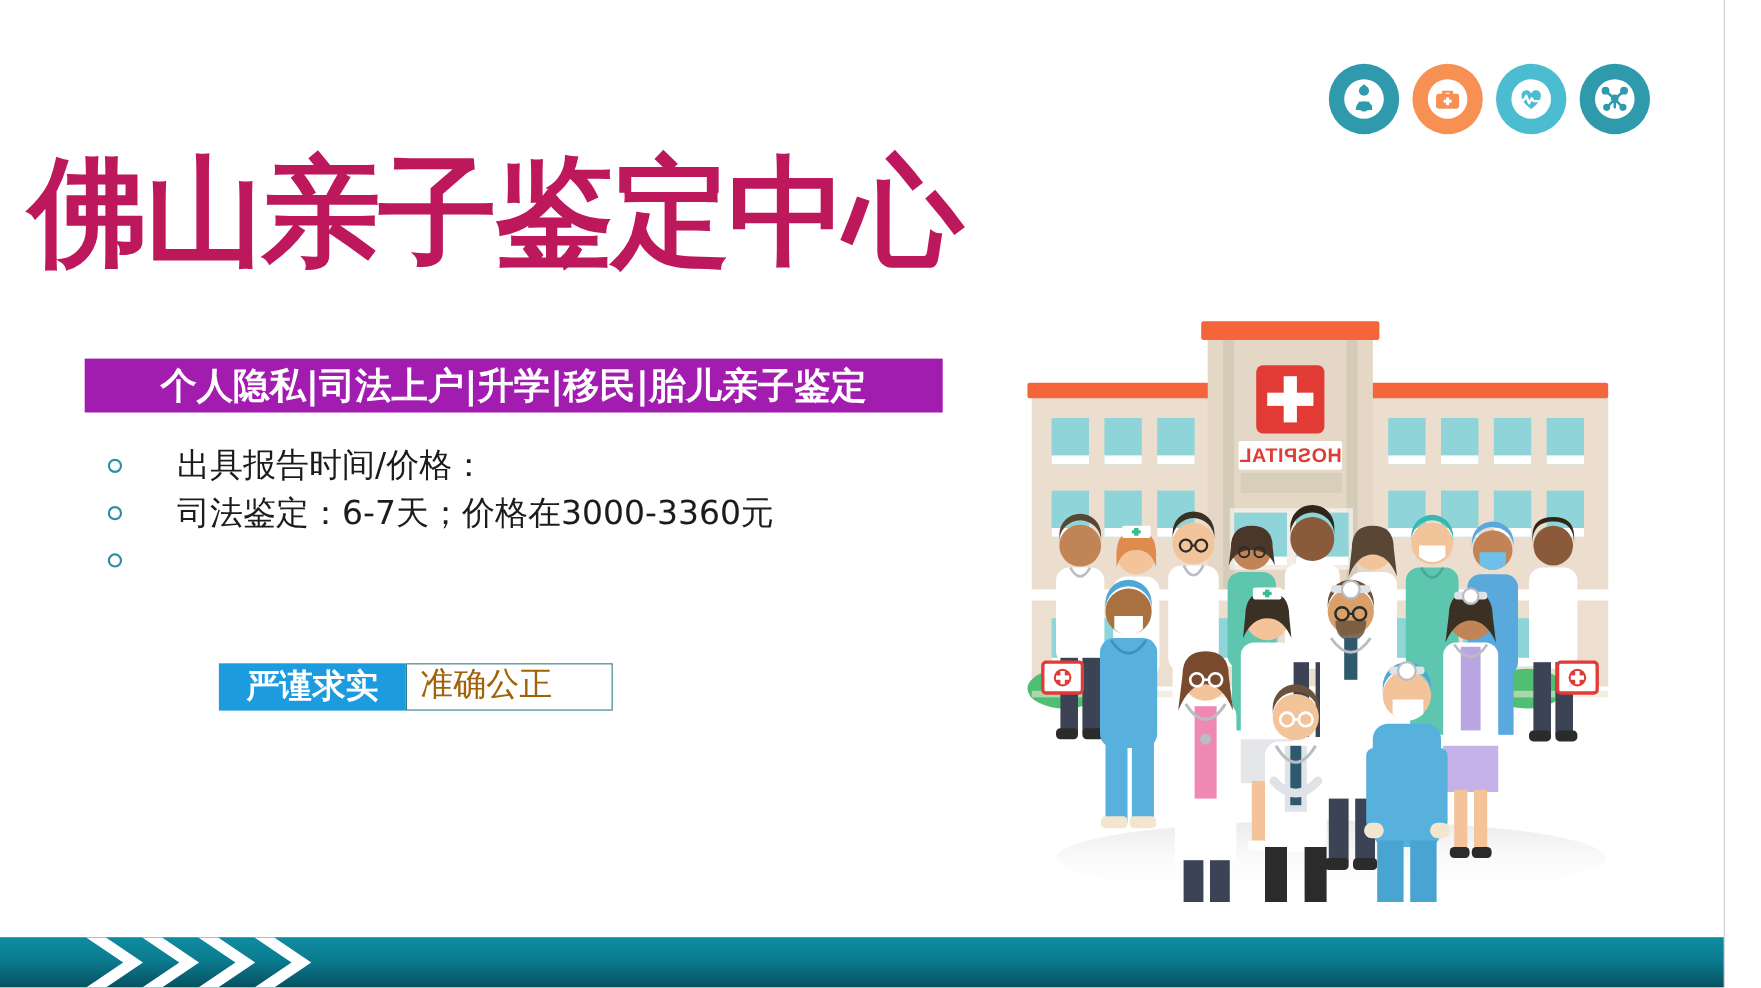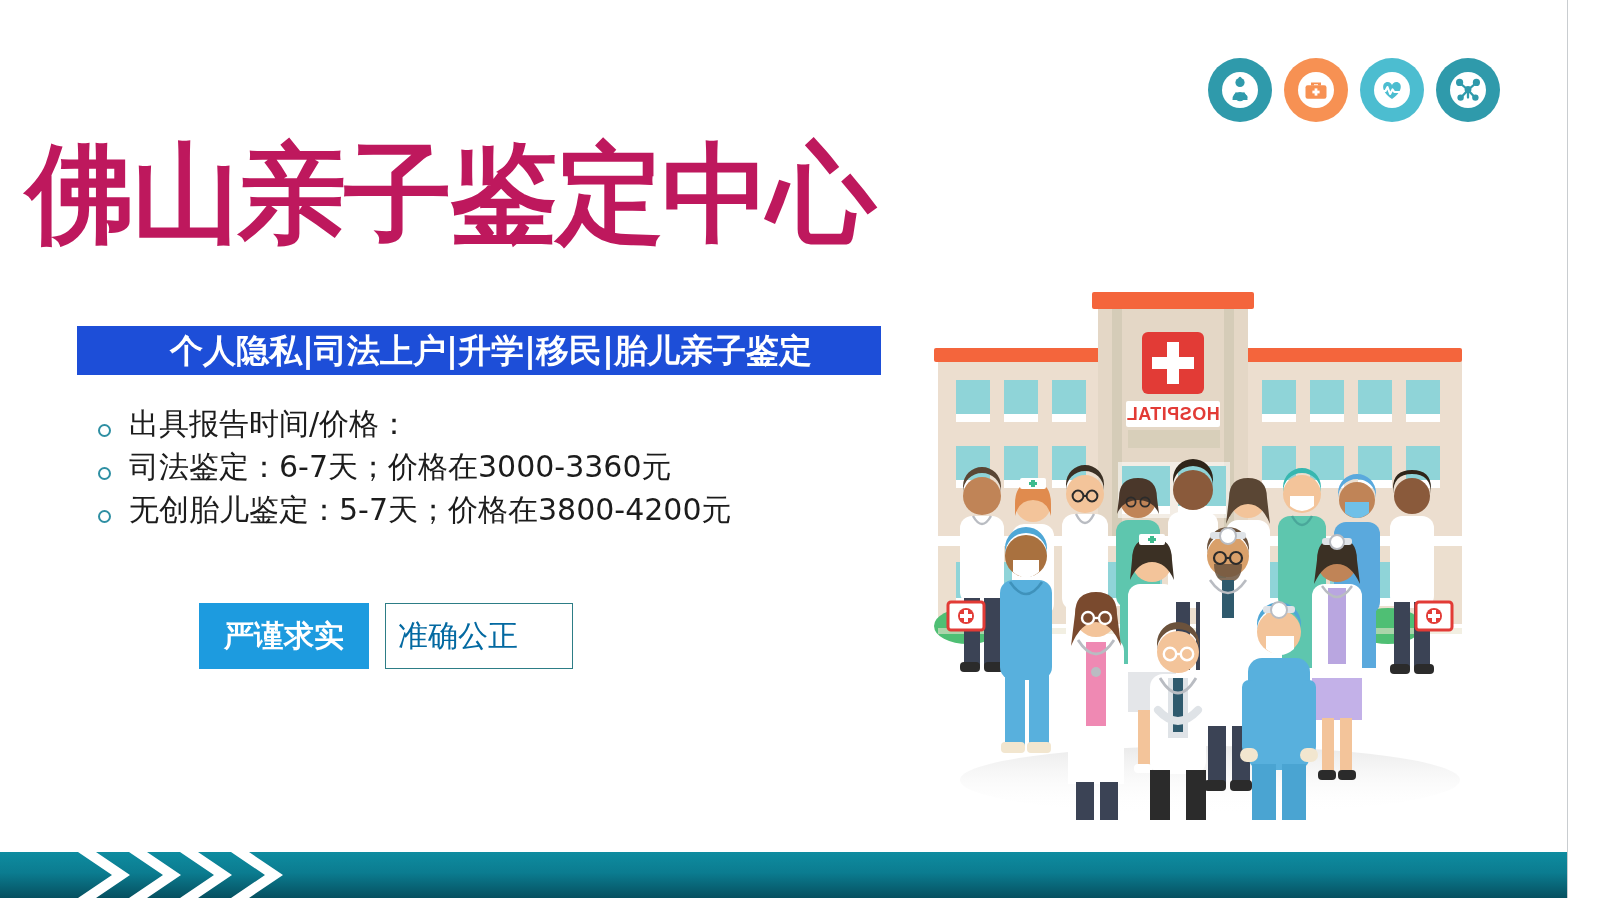--- a/index.html
+++ b/index.html
@@ -18,42 +18,42 @@
 
   
   #page-title{position:absolute;left:26px;top:136px;width:1000px;
     font-family:"DejaVu Sans","Liberation Sans",sans-serif;
     font-weight:700;font-size:108px;line-height:116px;letter-spacing:-2px;
     color:#be185d;white-space:nowrap;
     text-shadow:2px 2px 0 rgba(255,255,255,.55);}
 
   
   #subtitle-band{position:absolute;left:77px;top:326px;width:780px;height:49px;
-    background:#1d4ed8;display:flex;align-items:center;justify-content:center;padding-left:24px;}
+    background:#a21caf;display:flex;align-items:center;justify-content:center;}
   #subtitle-band span{font-family:"DejaVu Sans","Liberation Sans",sans-serif;
     font-weight:700;font-size:33px;line-height:33px;color:#ffffff;white-space:nowrap;letter-spacing:0px;}
 
   
   #bullet-list{position:absolute;left:98px;top:404px;width:760px;}
-  .bullet-row{display:flex;align-items:center;margin-bottom:3px;height:40px;}
+  .bullet-row{display:flex;align-items:flex-start;margin-bottom:3px;height:40px;gap:32px;}
   .bullet-mark{flex:0 0 auto;width:13px;height:13px;border:2px solid #2e8fa3;border-radius:50%;
     margin-top:13px;margin-right:18px;box-sizing:border-box;}
   .bullet-text{font-family:"DejaVu Sans","Liberation Sans",sans-serif;
     font-size:30px;line-height:40px;color:#1c1c1c;white-space:nowrap;}
 
   
-  #motto{position:absolute;left:199px;top:603px;display:flex;align-items:stretch;height:66px;gap:16px;}
+  #motto{position:absolute;left:199px;top:603px;display:flex;align-items:stretch;height:43px;}
   #motto-primary{background:#1d9bdf;display:flex;align-items:center;justify-content:center;
     padding:0 18px;min-width:170px;box-sizing:border-box;}
   #motto-primary span{font-family:"DejaVu Sans","Liberation Sans",sans-serif;font-weight:700;
     font-size:30px;line-height:30px;color:#ffffff;white-space:nowrap;}
   #motto-secondary{background:#ffffff;border:1.5px solid #2d7d86;display:flex;align-items:center;
     padding:0 12px;min-width:188px;box-sizing:border-box;}
-  #motto-secondary span{font-family:Liberation Sans, sans-serif;
-    font-size:30px;line-height:30px;color:#0369a1;white-space:nowrap;}
+  #motto-secondary span{font-family:Liberation Mono, monospace;
+    font-size:30px;line-height:30px;color:#a16207;white-space:nowrap;}
 
   
   #illustration{position:absolute;left:860px;top:280px;width:700px;height:540px;}
   #illustration svg{display:block;width:700px;height:540px;}
 
   
   #bottom-bar{position:absolute;left:0;top:852px;width:1568px;height:46px;
     background:linear-gradient(to bottom,#0e8ca0 0%,#0b7c90 45%,#065060 100%);overflow:hidden;}
   #bottom-bar svg{position:absolute;left:0;top:0;}
 </style>
@@ -118,21 +118,20 @@
       <div class="bullet-row">
         <span class="bullet-mark"></span>
         <span class="bullet-text">出具报告时间/价格：</span>
       </div>
       <div class="bullet-row">
         <span class="bullet-mark"></span>
         <span class="bullet-text">司法鉴定：6-7天；价格在3000-3360元</span>
       </div>
       <div class="bullet-row">
         <span class="bullet-mark"></span>
-        <span class="bullet-text">无创胎儿鉴定：5-7天；价格在3800-4200元</span>
       </div>
     </div>
 
     <div id="motto">
       <div id="motto-primary">
         <span>严谨求实</span>
       </div>
       <div id="motto-secondary">
         <span>准确公正</span>
       </div>

